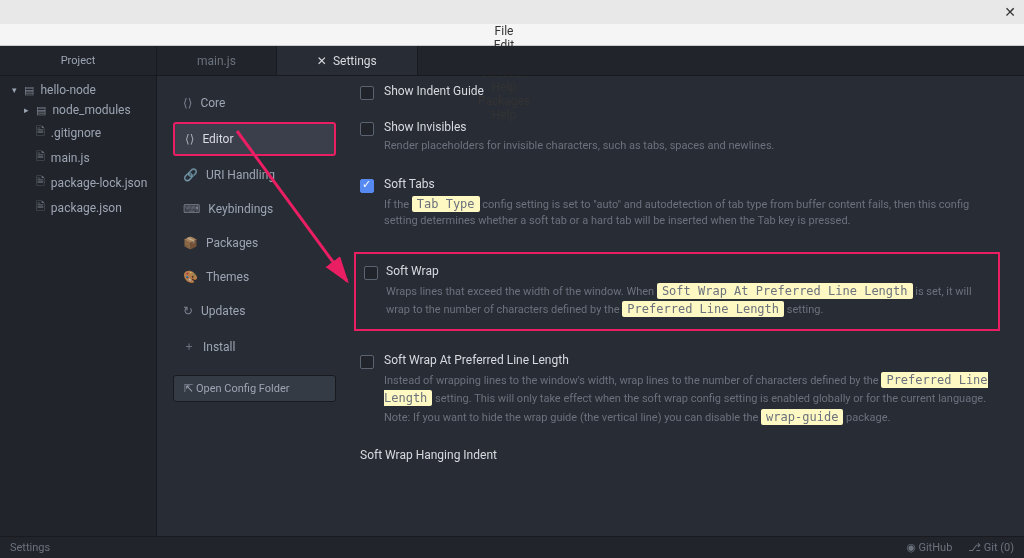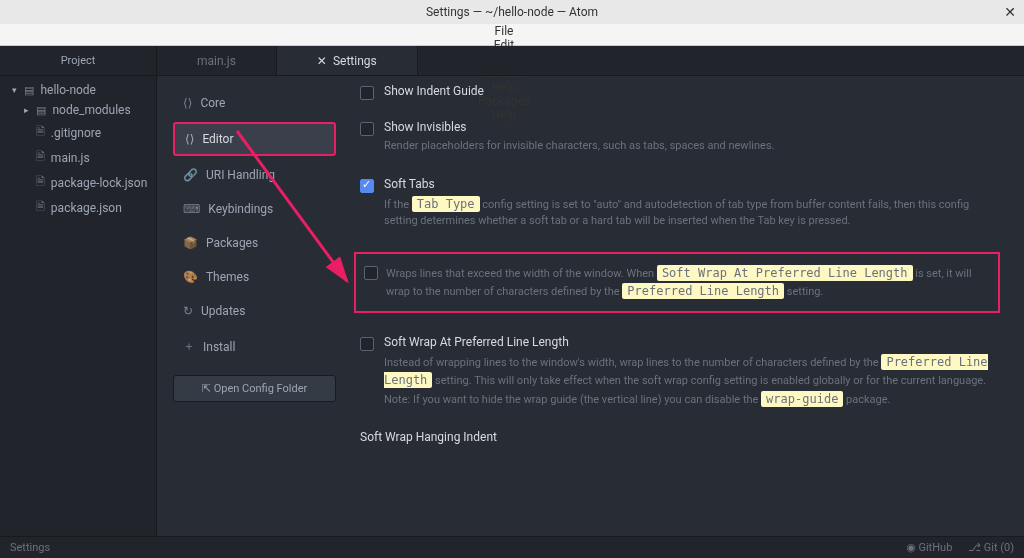--- a/index.html
+++ b/index.html
@@ -25,21 +25,21 @@
 .tabs { height: 30px; display: flex; background: #21252b; border-bottom: 1px solid #181a1f; }
 .tab { padding: 0 40px; display: flex; align-items: center; font-size: 12px; color: #6b717d; border-right: 1px solid #181a1f; cursor: pointer; }
 .tab.active { background: #282c34; color: #d7dae0; }
 .tab .ticon { margin-right: 6px; }
 
 .settings-body { flex: 1; display: flex; overflow: hidden; }
 .settings-nav { width: 195px; padding: 8px 0; background: #282c34; }
 .nav-item { margin: 4px 16px; padding: 8px 10px; display: flex; align-items: center; font-size: 12px; color: #9da5b4; cursor: pointer; border-radius: 3px; }
 .nav-item .nicon { margin-right: 8px; opacity: 0.7; font-size: 12px; }
 .nav-item.selected { background: #3a3f4b; color: #d7dae0; border: 2px solid #e91e63; }
-.config-btn { margin: 12px 16px; padding: 6px 10px; background: #353b45; border: 1px solid #181a1f; border-radius: 3px; font-size: 11px; text-align: center; cursor: pointer; color: #9da5b4; }
+.config-btn { margin: 12px 16px; padding: 6px 10px; background: #353b45; border: 1px solid #181a1f; border-radius: 3px; font-size: 11px; text-align: left; cursor: pointer; color: #9da5b4; }
 
 .settings-content { flex: 1; overflow-y: auto; padding: 8px 24px 8px 8px; }
 .setting { margin-bottom: 22px; padding-left: 24px; position: relative; }
 .setting .checkbox { position: absolute; left: 0; top: 2px; width: 14px; height: 14px; border: 1px solid #5c6370; border-radius: 2px; background: #21252b; cursor: pointer; }
 .setting .checkbox.checked { background: #568af2; border-color: #568af2; }
 .setting .checkbox.checked::after { content: "✓"; color: #fff; font-size: 11px; position: absolute; top: -2px; left: 1px; }
 .setting-title { color: #d7dae0; font-size: 12px; margin-bottom: 4px; }
 .setting-desc { font-size: 11px; color: #6b717d; line-height: 1.5; }
 .setting-desc code { background: #fef9c3; padding: 1px 5px; border-radius: 2px; font-family: Menlo, monospace; font-size: 12px; }
 .setting.highlighted { border: 2px solid #e91e63; padding: 10px 10px 10px 30px; margin-left: -6px; }
@@ -47,21 +47,20 @@
 
 .statusbar { position: absolute; bottom: 0; left: 0; right: 0; height: 22px; background: #21252b; border-top: 1px solid #181a1f; display: flex; align-items: center; justify-content: space-between; padding: 0 10px; font-size: 11px; color: #6b717d; }
 .statusbar .right { display: flex; gap: 16px; }
 
 .arrow { position: absolute; top: 126px; left: 232px; pointer-events: none; z-index: 10; }
 </style>
 </head>
 <body>
 
 <div class="titlebar">
-  <span>Settings — ~/hello-node — Atom</span>
   <span class="close">✕</span>
 </div>
 
 <div class="menubar">
   <span>File</span>
   <span>Edit</span>
   <span>View</span>
   <span>Selection</span>
   <span>Help</span>
   <span>Packages</span>
@@ -164,20 +163,21 @@
           <div class="setting-title">Show Invisibles</div>
           <div class="setting-desc">Render placeholders for invisible characters, such as tabs, spaces and newlines.</div>
         </div>
         <div class="setting">
           <div class="checkbox checked"></div>
           <div class="setting-title">Soft Tabs</div>
           <div class="setting-desc"><span>If the </span><code>Tab Type</code><span> config setting is set to "auto" and autodetection of tab type from buffer content fails, then this config setting determines whether a soft tab or a hard tab will be inserted when the Tab key is pressed.</span></div>
         </div>
         <div class="setting highlighted">
           <div class="checkbox"></div>
+          <div class="setting-title">Soft Wrap</div>
           <div class="setting-desc"><span>Wraps lines that exceed the width of the window. When </span><code>Soft Wrap At Preferred Line Length</code><span> is set, it will wrap to the number of characters defined by the </span><code>Preferred Line Length</code><span> setting.</span></div>
         </div>
         <div class="setting">
           <div class="checkbox"></div>
           <div class="setting-title">Soft Wrap At Preferred Line Length</div>
           <div class="setting-desc"><span>Instead of wrapping lines to the window's width, wrap lines to the number of characters defined by the </span><code>Preferred Line Length</code><span> setting. This will only take effect when the soft wrap config setting is enabled globally or for the current language. Note: If you want to hide the wrap guide (the vertical line) you can disable the </span><code>wrap-guide</code><span> package.</span></div>
         </div>
         <div class="setting">
           <div class="setting-title" style="margin-left:-24px">Soft Wrap Hanging Indent</div>
 

